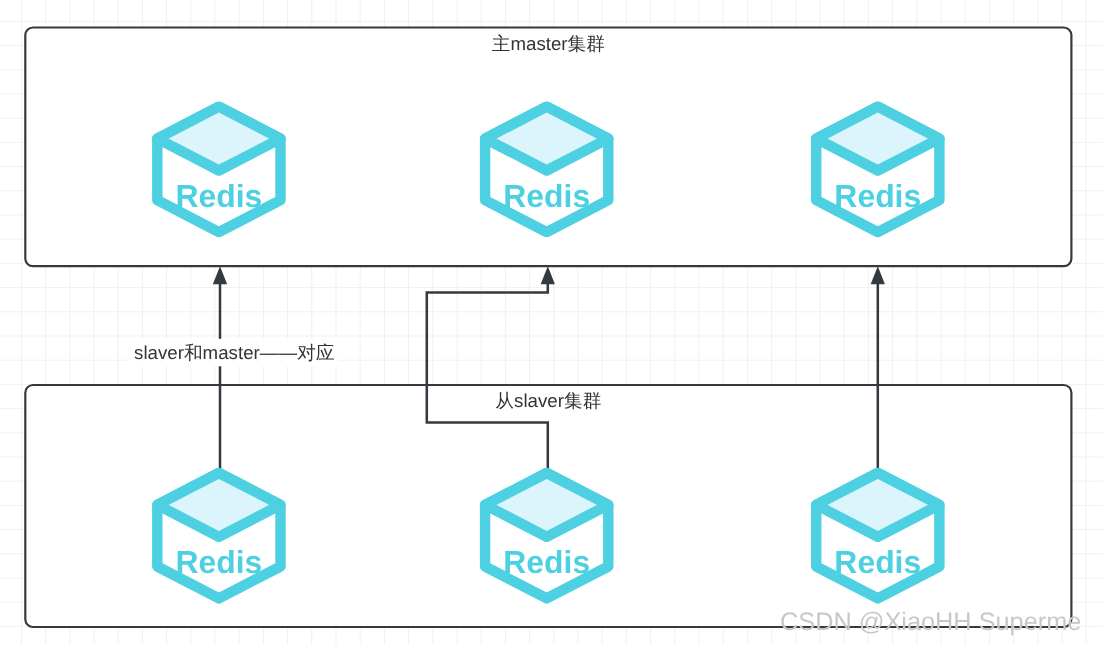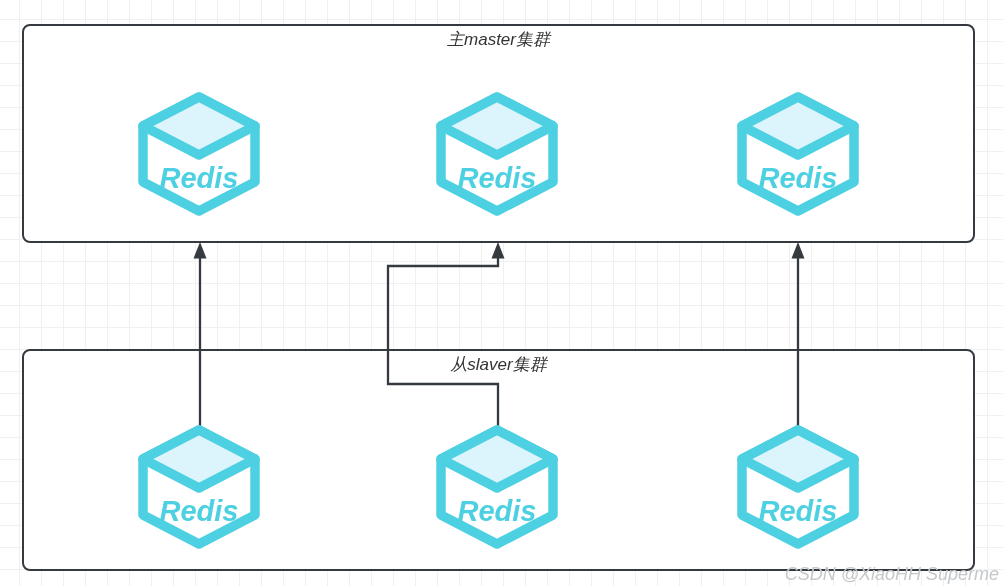--- a/index.html
+++ b/index.html
@@ -19,21 +19,20 @@
     position: relative;
     width: 1003px;
     height: 586px;
     overflow: hidden;
     background-color: var(--canvas-bg);
     background-image:
       linear-gradient(var(--grid-line) 1px, transparent 1px),
       linear-gradient(90deg, var(--grid-line) 1px, transparent 1px);
     background-size: 22px 22px;
     background-position: -3px -3px;
-    font-style: italic;
   }
   .cluster-box {
     position: absolute;
     background: #ffffff;
     border: 2.5px solid var(--box-border);
     border-radius: 8px;
   }
   .cluster-box.master { left: 22px; top: 24px;  width: 953px; height: 219px; }
   .cluster-box.slave  { left: 22px; top: 349px; width: 953px; height: 222px; }
   .cluster-title {
@@ -72,26 +71,25 @@
     background: #ffffff;
     padding: 1px 4px;
     font-size: 17px;
     color: var(--label-text);
     white-space: nowrap;
   }
   .edge-label.left  { left: 213px; }
   .edge-label.right { left: 804px; }
   .watermark {
     position: absolute;
-    right: 4px;
+    right: 20px;
     top: 552px;
-    font-size: 18px;
+    font-size: 23px;
     color: var(--watermark-text);
     white-space: nowrap;
-    margin-top: 12px;
   }
 </style>
 </head>
 <body>
 
 <div class="canvas">
 
   <div class="cluster-box master">
     <div class="cluster-title">主master集群</div>
   </div>
@@ -140,16 +138,17 @@
     <polygon class="cube-body" points="63,5 119,34 119,90 63,119 7,90 7,34"></polygon>
     <polygon class="cube-top" points="63,5 119,34 63,63 7,34"></polygon>
     <text class="redis-label" x="63" y="96" text-anchor="middle">Redis</text>
   </svg>
   <svg class="redis-icon icon-s3" viewBox="0 0 126 124">
     <polygon class="cube-body" points="63,5 119,34 119,90 63,119 7,90 7,34"></polygon>
     <polygon class="cube-top" points="63,5 119,34 63,63 7,34"></polygon>
     <text class="redis-label" x="63" y="96" text-anchor="middle">Redis</text>
   </svg>
 
+  <div class="edge-label left">slaver和master——对应</div>
 
   <div class="watermark">CSDN @XiaoHH Superme</div>
 
 </div>
 
 </body></html>

